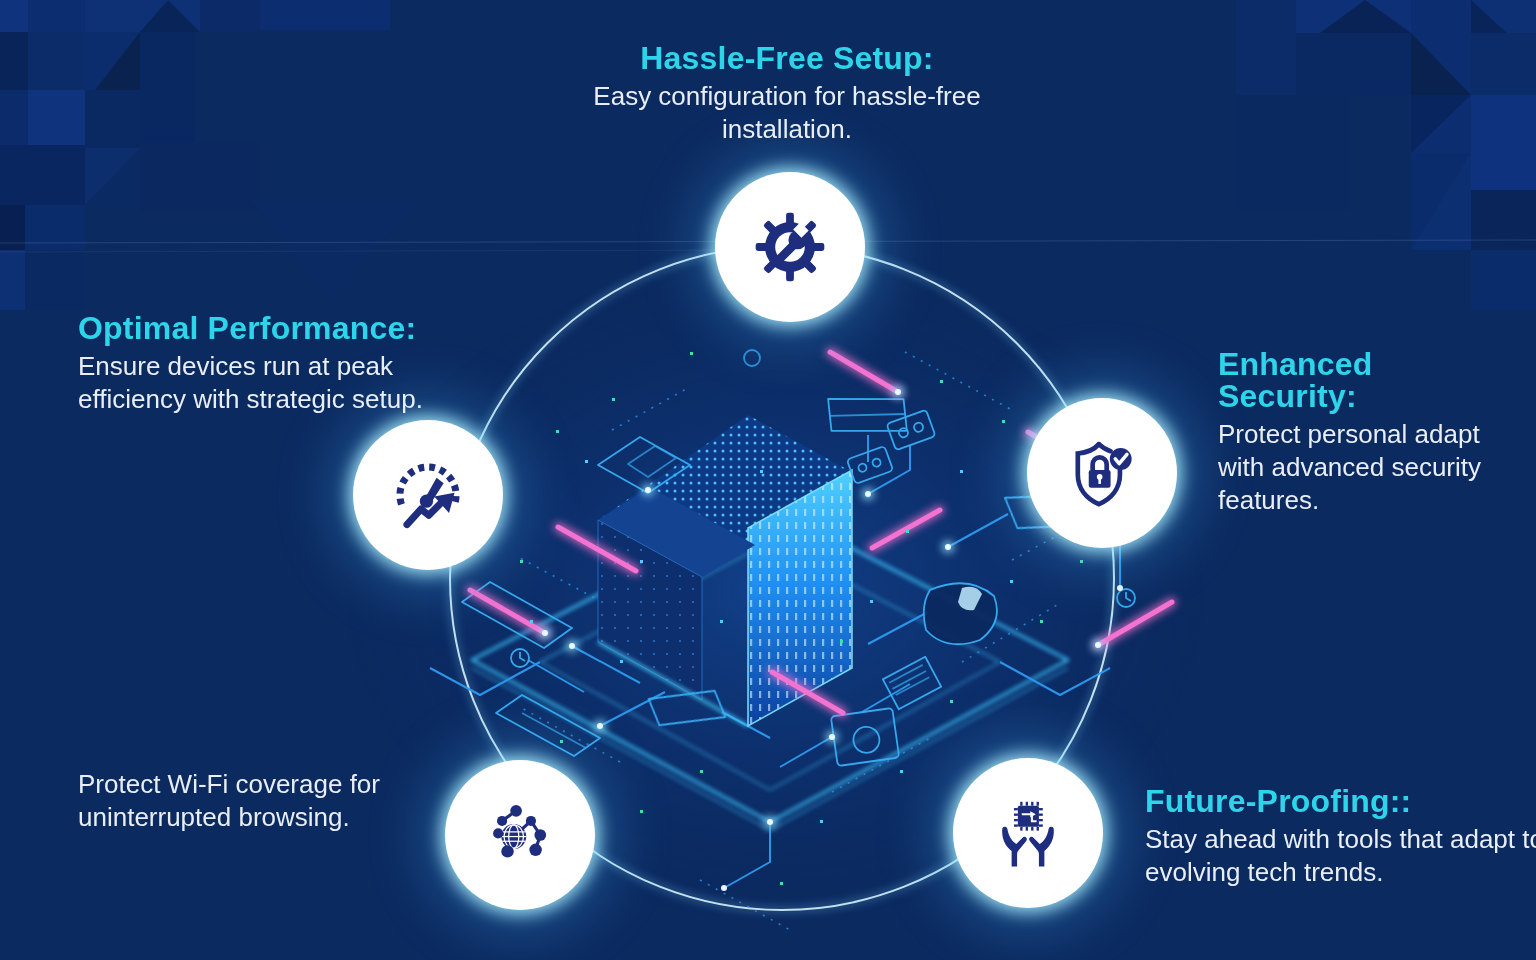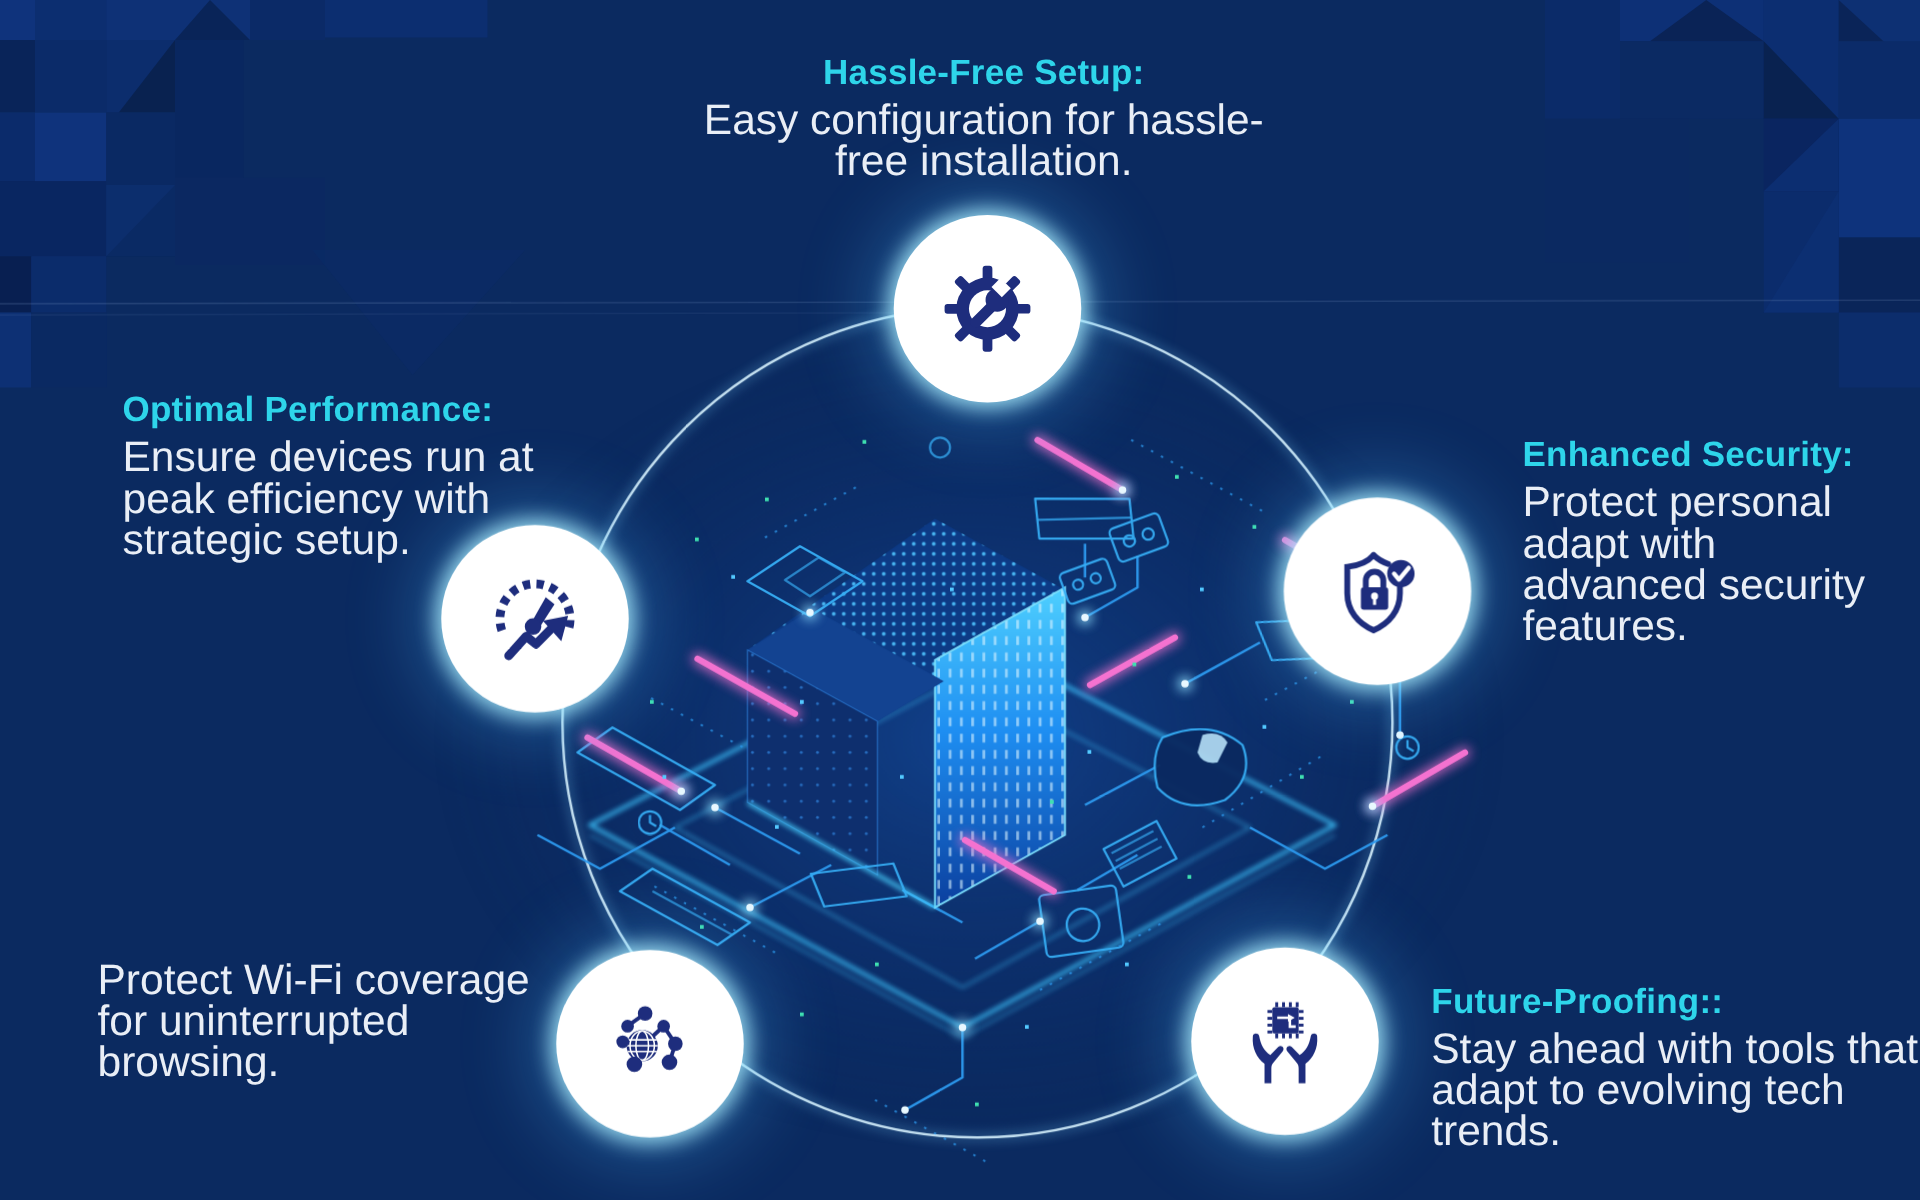--- a/index.html
+++ b/index.html
@@ -4,27 +4,27 @@
 <style>
   html,body{margin:0;padding:0;background:#06173c;}
   .canvas{
     position:relative;width:1536px;height:960px;overflow:hidden;
     background:#0b2a60;
     font-family:"Liberation Sans", sans-serif;
   }
   svg.layer{position:absolute;left:0;top:0;pointer-events:none;}
   .feature{position:absolute;}
   .feature h2{
-    margin:0 0 6px 0;font-size:28px;font-weight:700;color:#2ed5ea;letter-spacing:.2px;line-height:32px;
+    margin:0 0 6px 0;font-size:32px;font-weight:700;color:#2ed5ea;letter-spacing:.2px;line-height:32px;
   }
   .feature p{
-    margin:0;font-size:34px;font-weight:400;color:#e9eef6;line-height:33px;
+    margin:0;font-size:26px;font-weight:400;color:#e9eef6;line-height:33px;
   }
   .feature--top{left:552px;top:42px;width:470px;text-align:center;}
-  .feature--left{left:78px;top:312px;width:356px;margin-left:20px;}
+  .feature--left{left:78px;top:312px;width:356px;}
   .feature--right{left:1218px;top:348px;width:300px;}
   .feature--bl{left:78px;top:768px;width:372px;}
   .feature--br{left:1145px;top:785px;width:400px;}
   .icon-circle{
     position:absolute;width:150px;height:150px;border-radius:50%;
     background:#ffffff;
     box-shadow:0 0 16px 5px rgba(170,238,255,.85), 0 0 55px 22px rgba(80,185,255,.28);
     display:flex;align-items:center;justify-content:center;
   }
   .icon-circle svg{width:78px;height:78px;}

